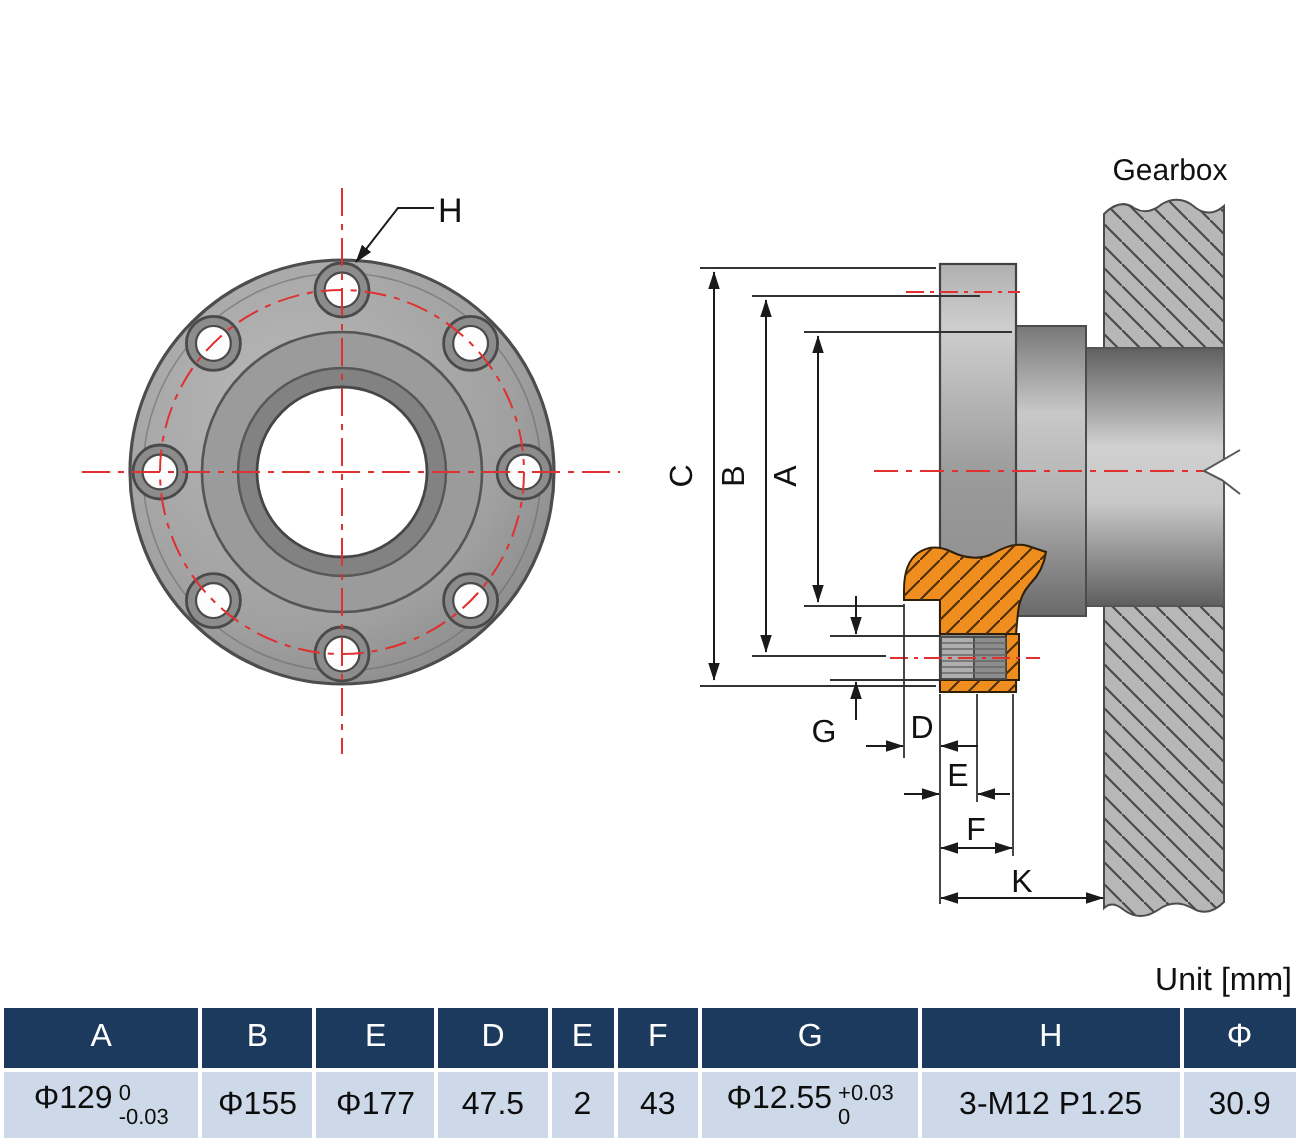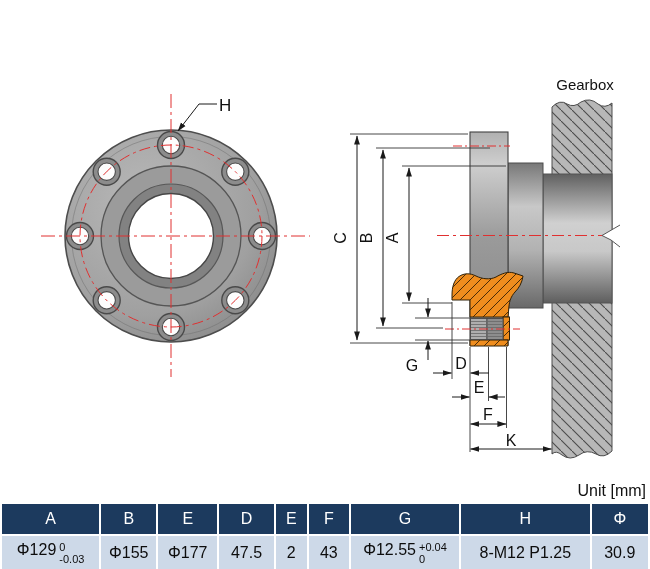--- a/index.html
+++ b/index.html
@@ -252,24 +252,24 @@
         </td>
         <td>Φ155</td>
         <td>Φ177</td>
         <td>47.5</td>
         <td>2</td>
         <td>43</td>
         <td>
           <span class="tolcell">
             <span>Φ12.55</span>
             <span class="tolstack">
-              <span>+0.04</span>
+              <span>+0.03</span>
               <span>0</span>
             </span>
           </span>
         </td>
-        <td>8-M12 P1.25</td>
+        <td>3-M12 P1.25</td>
         <td>30.9</td>
       </tr>
     </tbody>
   </table>
 
 </div>
 
 </body></html>

